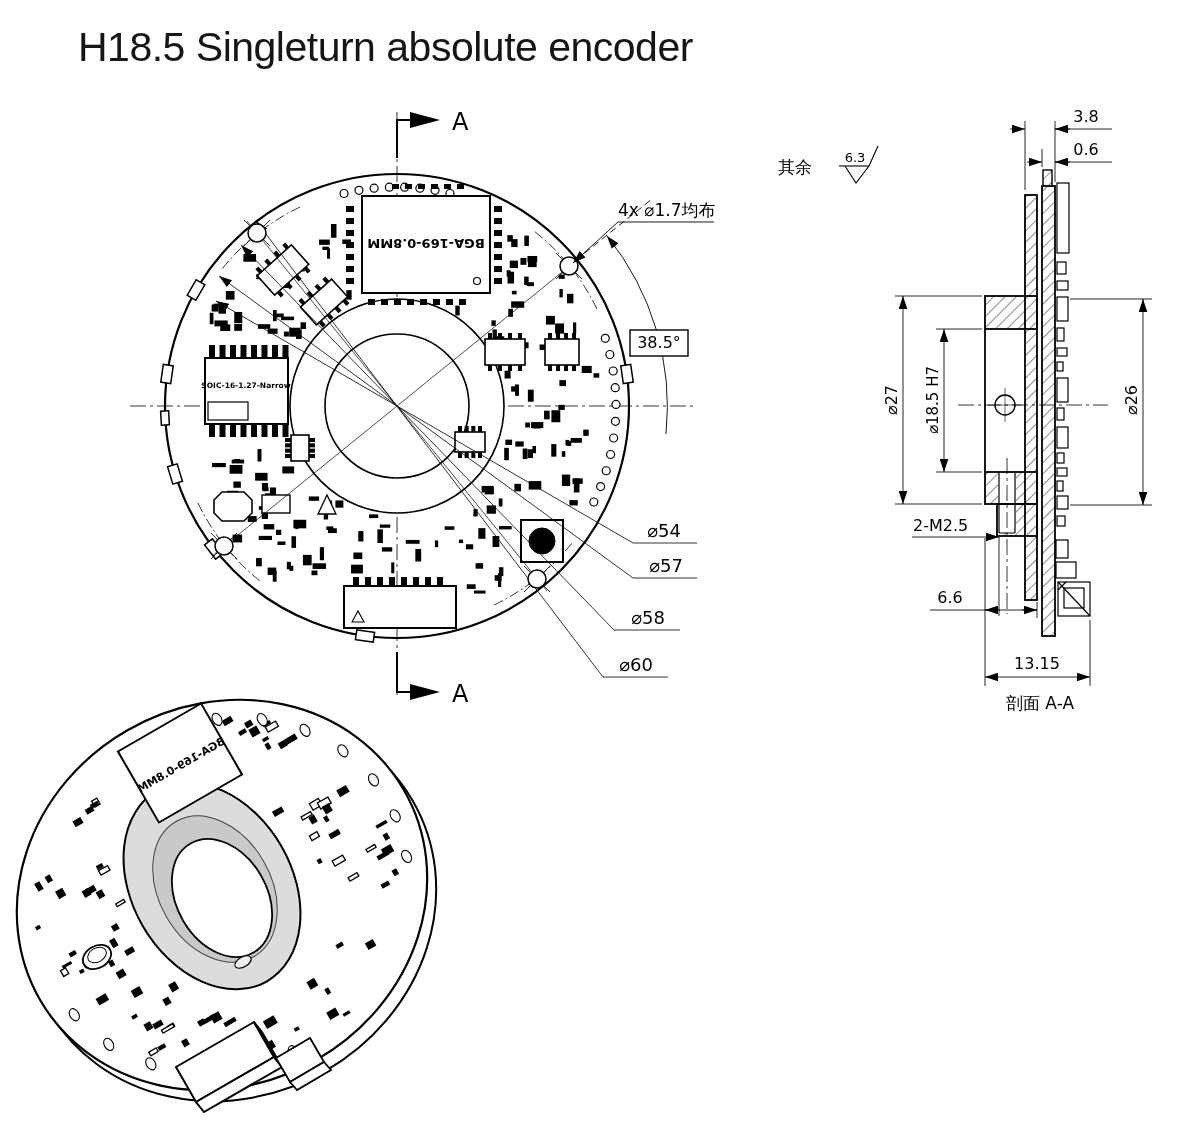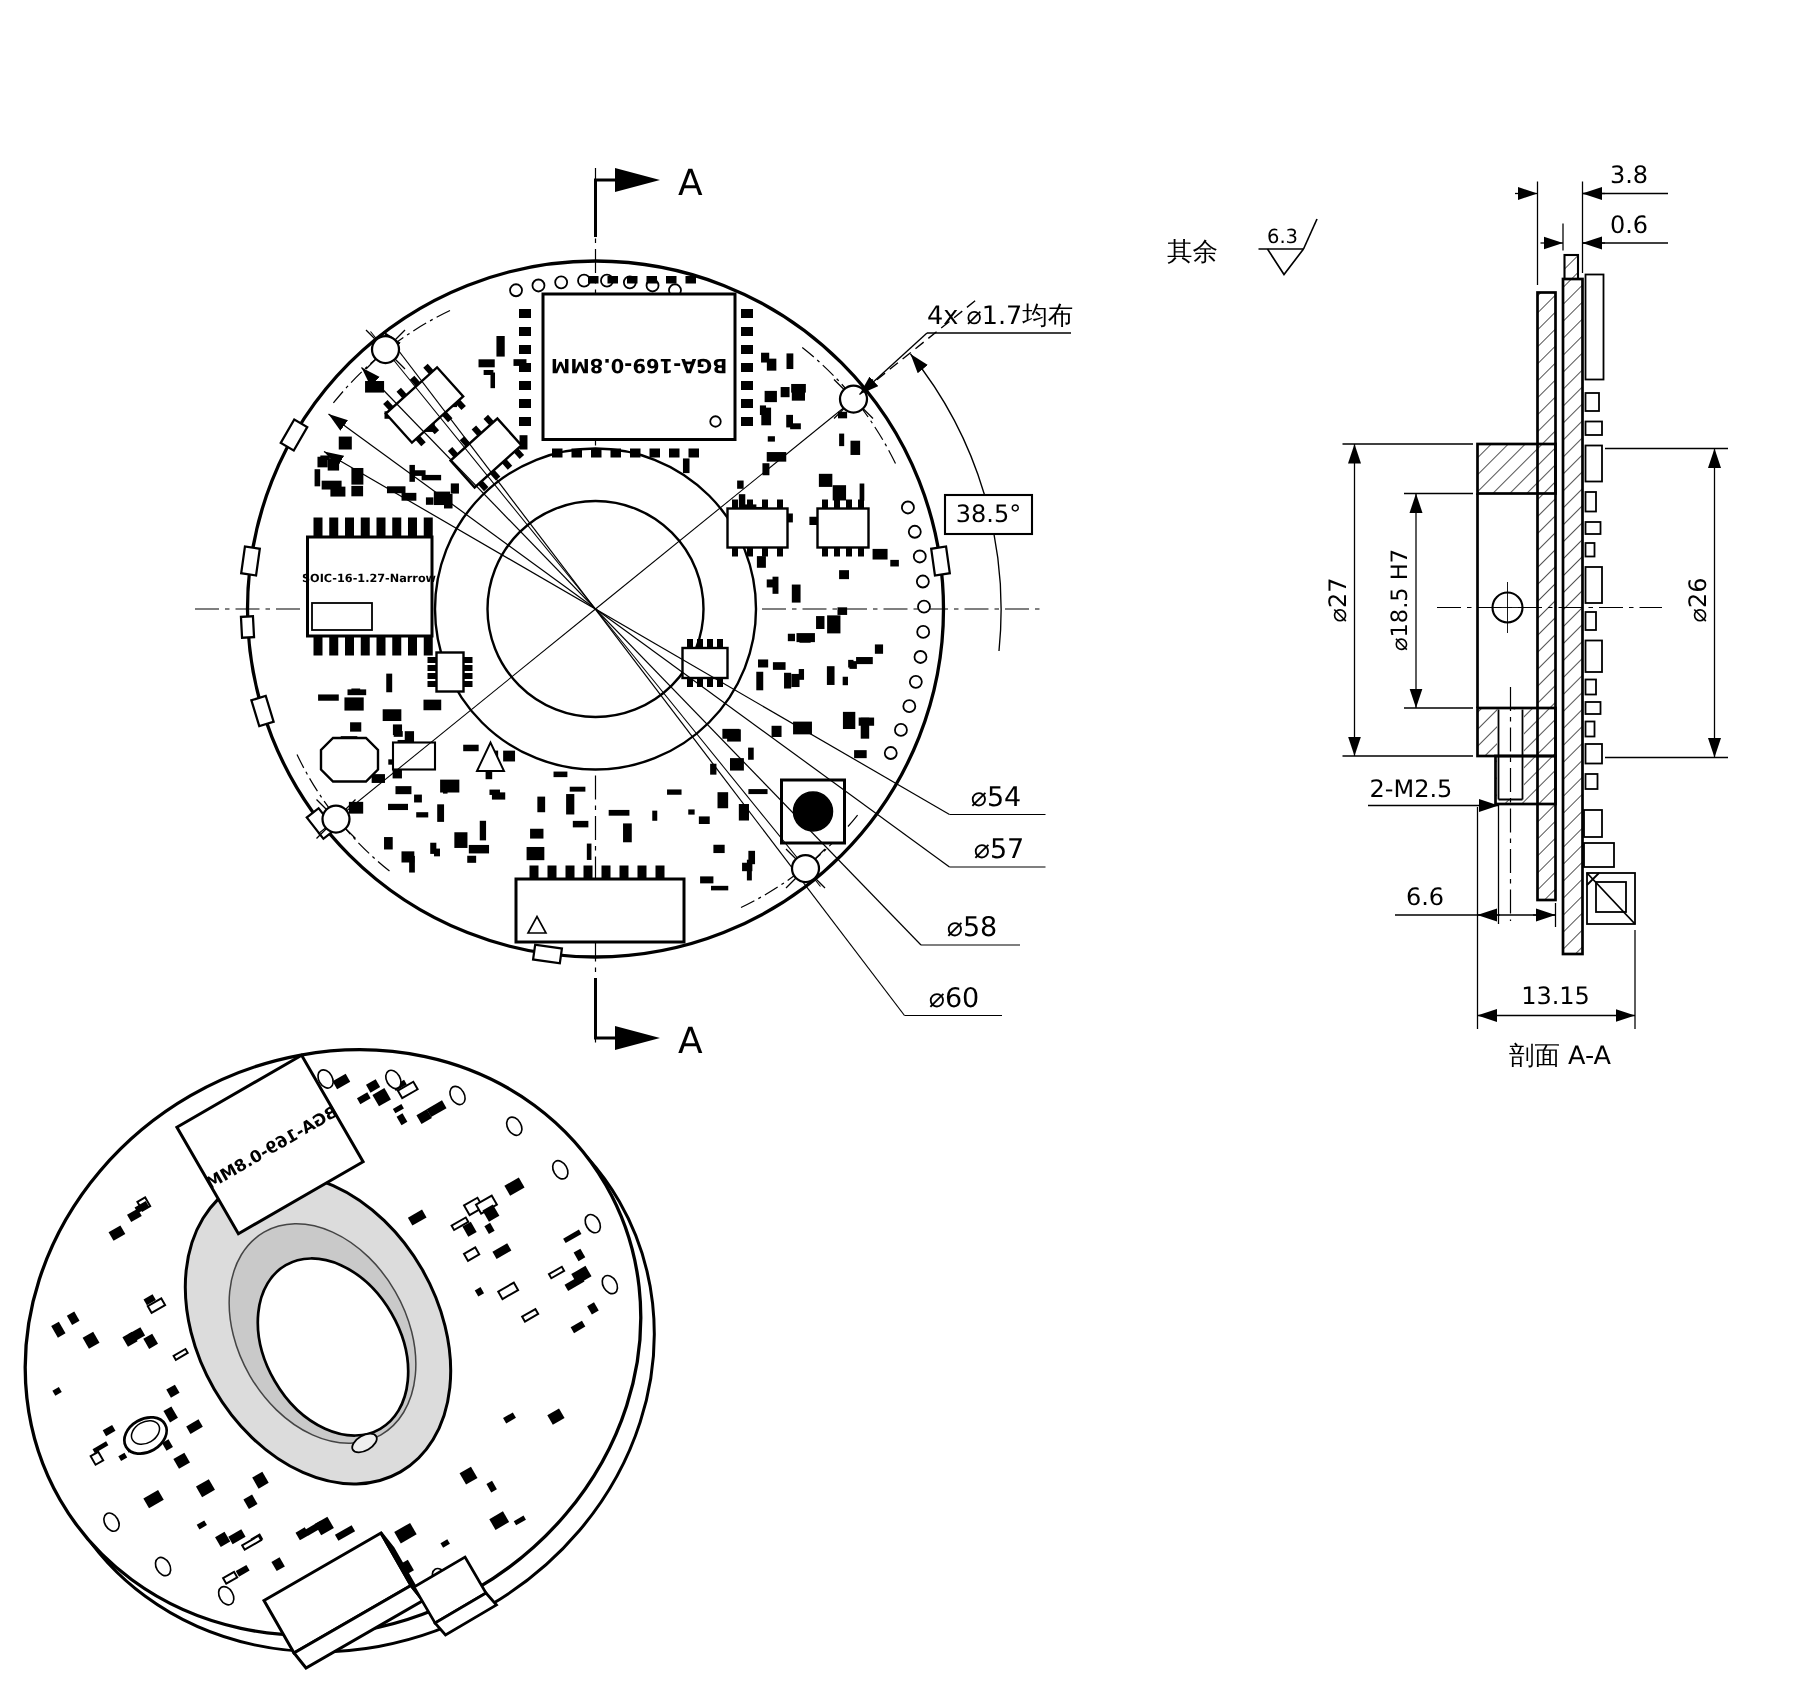--- a/index.html
+++ b/index.html
@@ -11,20 +11,21 @@
   text{fill:#000;font-family:"DejaVu Sans","Liberation Sans",sans-serif;}
   .dim{font-size:16px;}
   .dimBig{font-size:18px;}
   .cap{font-size:17px;}
   .lbl-a{font-size:24px;}
 </style>
 </head>
 <body>
 
 <div class="canvas">
+  <h1 class="title">H18.5 Singleturn absolute encoder</h1>
 
   <svg width="1200" height="1133" viewBox="0 0 1200 1133">
     <defs>
       <pattern id="hatch" width="8" height="8" patternUnits="userSpaceOnUse" patternTransform="rotate(45)">
         <rect width="8" height="8" fill="#fff"></rect>
         <line x1="0" y1="0" x2="0" y2="8" stroke="#000" stroke-width="0.9"></line>
       </pattern>
       <marker id="aE" viewBox="0 0 12 8" refX="12" refY="4" markerWidth="13" markerHeight="9" orient="auto" markerUnits="userSpaceOnUse">
           <path d="M0,0L12,4L0,8z"></path>
         </marker>

